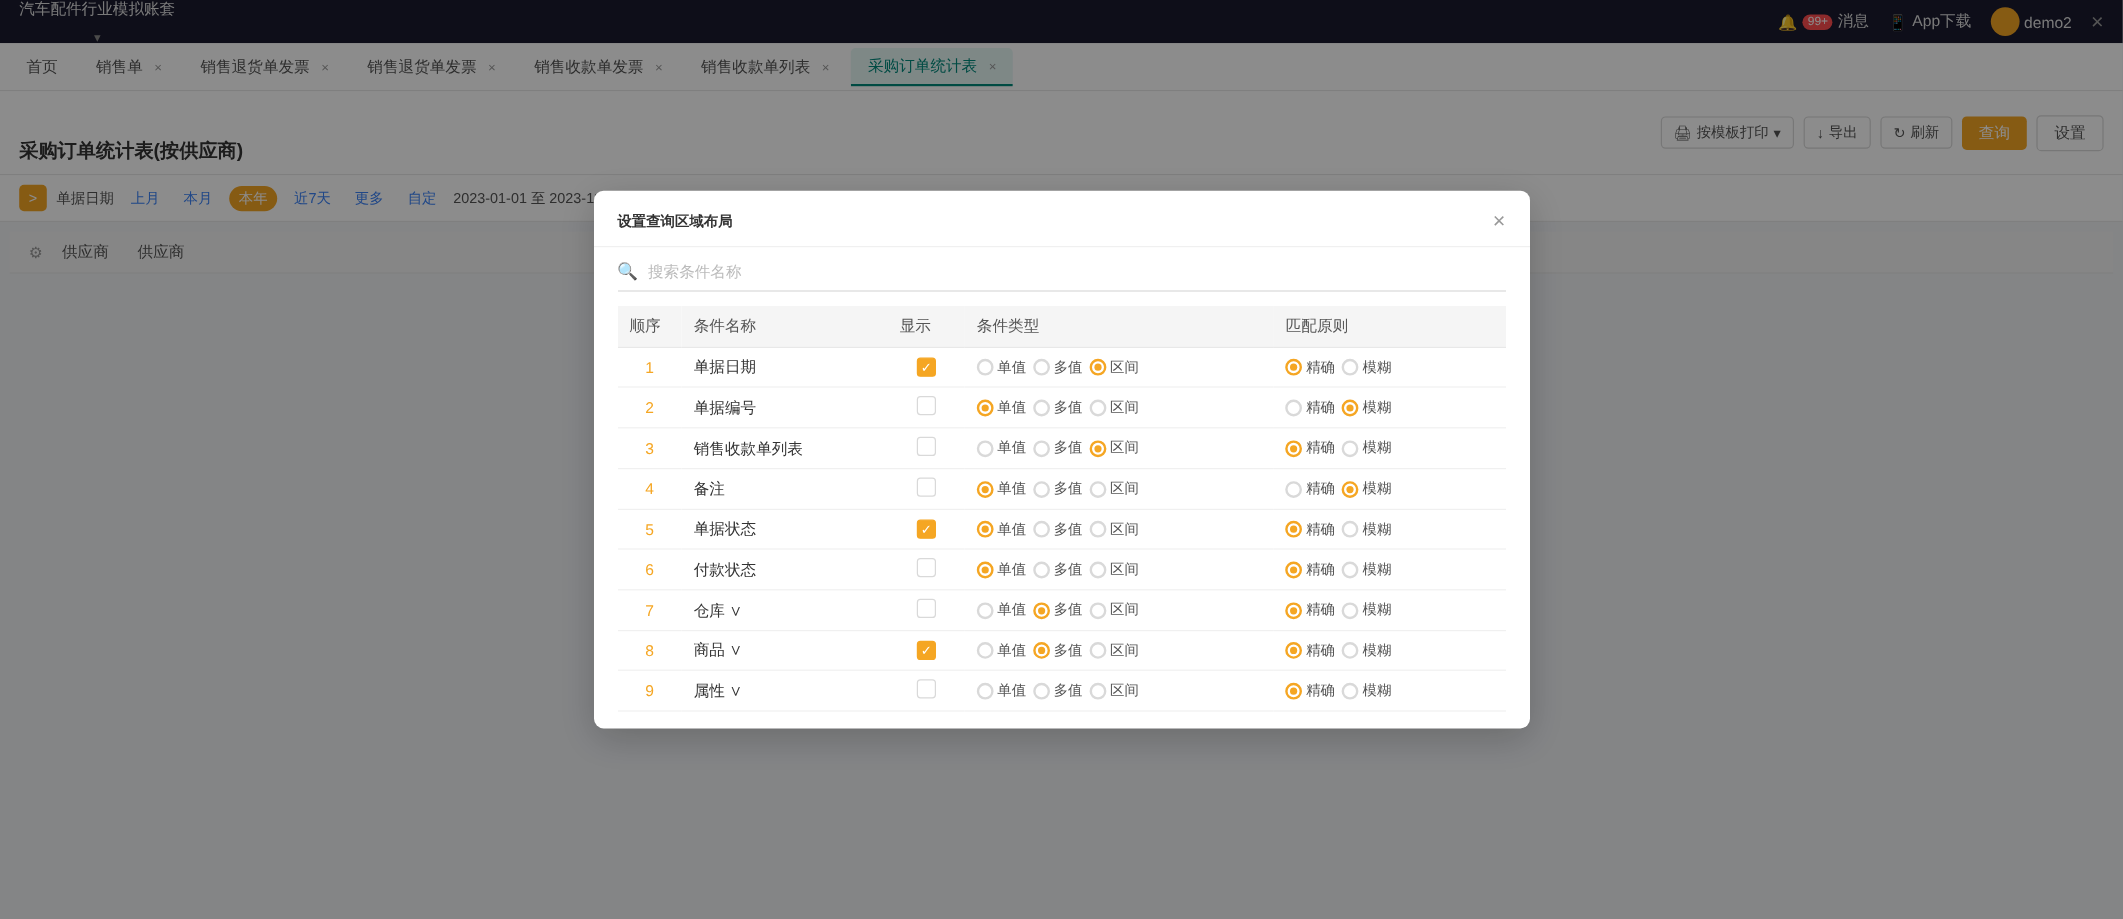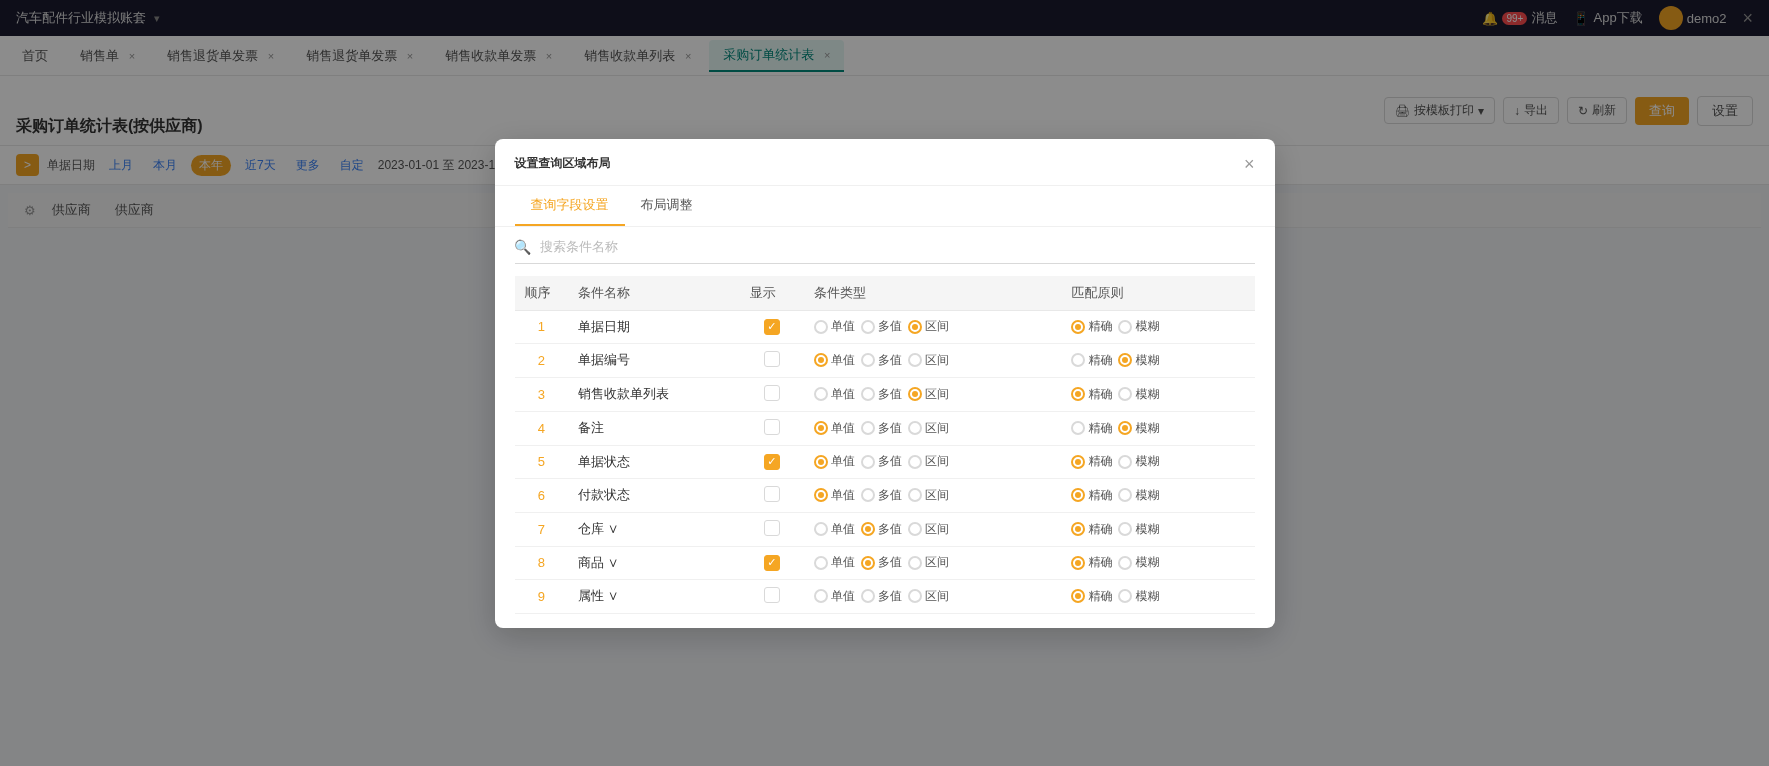--- a/index.html
+++ b/index.html
@@ -8,21 +8,21 @@
     
     .top-bar {
       background: #1a1a2e;
       height: 36px;
       display: flex;
       align-items: center;
       justify-content: space-between;
       padding: 0 16px;
       color: #ccc;
     }
-    .top-bar-left { display: flex; align-items: center; gap: 8px; font-size: 13px; color: #ddd; }
+    .top-bar-left { display: flex; align-items: center; gap: 8px; font-size: 13px; color: #ddd; flex-direction: column; }
     .top-bar-right { display: flex; align-items: center; gap: 16px; font-size: 13px; color: #ddd; }
     .notification-badge { background: #ff4d4f; color: #fff; border-radius: 10px; font-size: 10px; padding: 1px 4px; }
     .close-x { color: #999; cursor: pointer; font-size: 18px; }
 
     
     .tab-bar {
       background: #fff;
       height: 40px;
       display: flex;
       align-items: center;
@@ -336,28 +336,20 @@
 </div>
 
 <div class="overlay">
   <div class="dialog">
 
     <div class="dialog-header">
       <span class="dialog-title">设置查询区域布局</span>
       <span class="dialog-close">×</span>
     </div>
 
-    <div class="dialog-tabs">
-      <div class="dialog-tab active">
-        <span>查询字段设置</span>
-      </div>
-      <div class="dialog-tab">
-        <span>布局调整</span>
-      </div>
-    </div>
 
     <div class="dialog-body">
 
       <div class="search-bar">
         <span class="search-icon">🔍</span>
         <input type="text" class="search-input" placeholder="搜索条件名称" style="">
       </div>
 
       <div class="table-scroll">
         <table class="settings-table">

